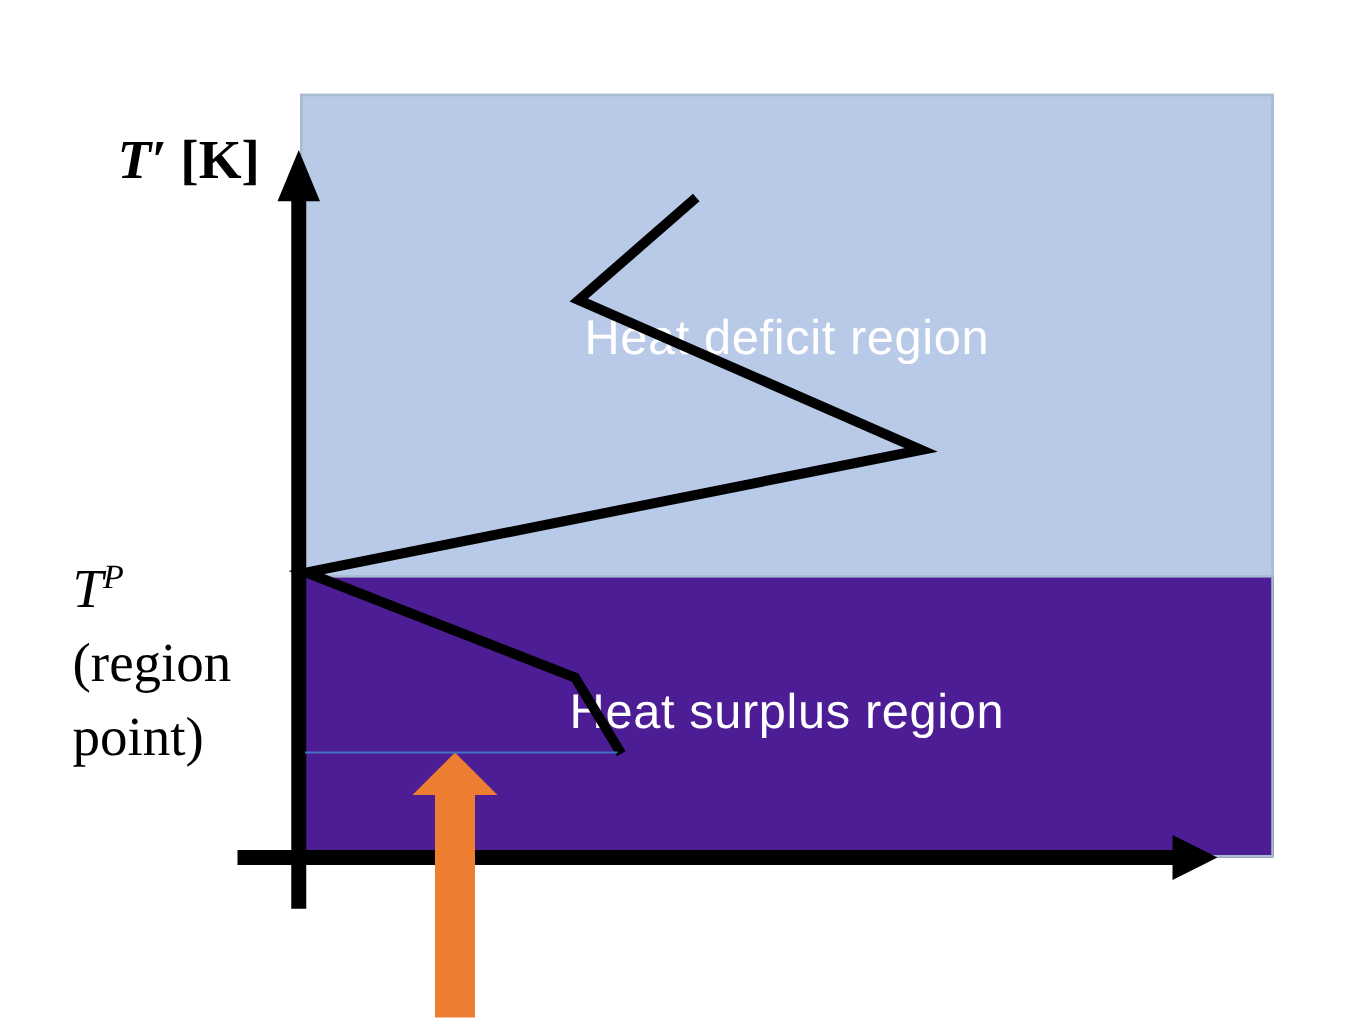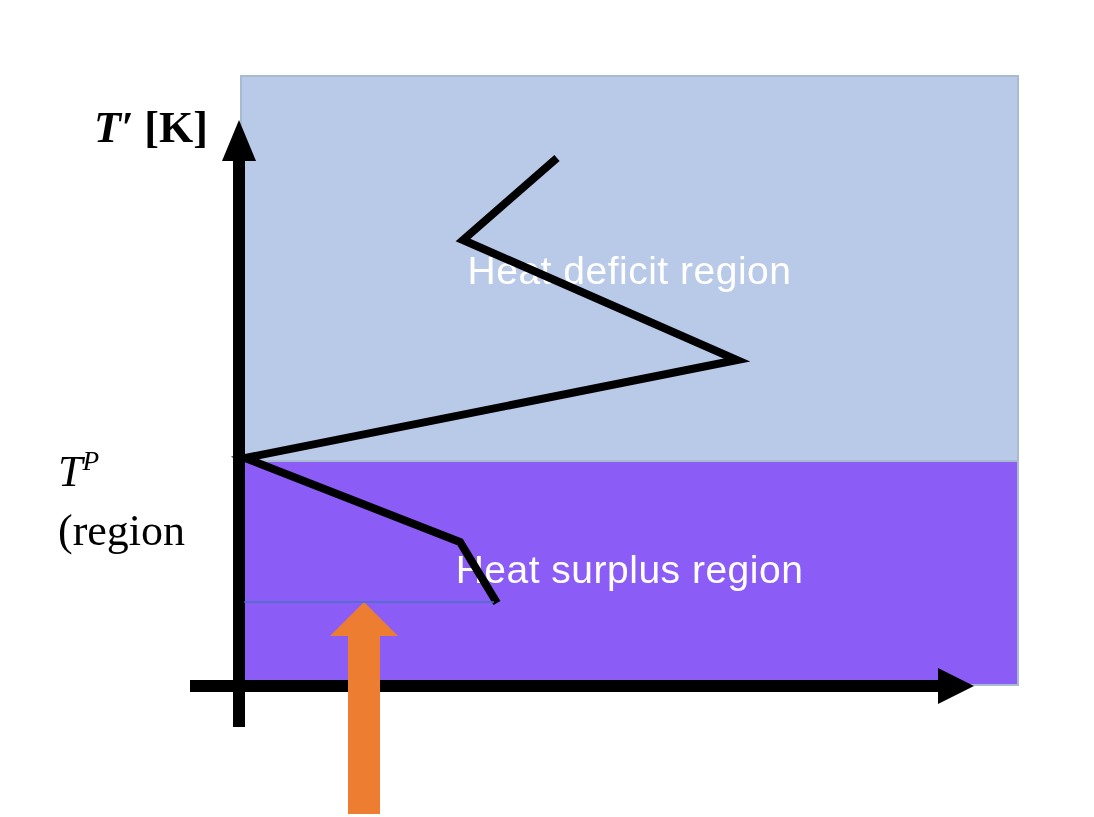--- a/index.html
+++ b/index.html
@@ -57,21 +57,21 @@
 </style>
 </head>
 <body>
 
 <div id="canvas">
 
   <div id="deficit-region" class="region" style="background-color: rgb(185, 201, 232); border-color: rgb(168, 187, 208);">
     <div id="deficit-label" class="region-label" style="color: rgb(255, 255, 255);">Heat deficit region</div>
   </div>
 
-  <div id="surplus-region" class="region" style="background-color: #8b5cf6; border-color: rgb(168, 187, 208);">
+  <div id="surplus-region" class="region" style="background-color: #4c1d95; border-color: rgb(168, 187, 208);">
     <div id="surplus-label" class="region-label" style="color: rgb(255, 255, 255);">Heat surplus region</div>
   </div>
 
   <svg id="overlay" width="1094" height="817" viewBox="0 0 1094 817">
 
     <path fill="none" stroke-width="12" d="M190,686 L944,686" stroke="#000000"></path>
     <polygon points="974,686 938,668 938,704" fill="#000000"></polygon>
 
     <path fill="none" stroke-width="12" d="M239,150 L239,727" stroke="#000000"></path>
     <polygon points="239,120 222,161 256,161" fill="#000000"></polygon>
@@ -83,16 +83,17 @@
     <path fill="none" stroke-width="1.5" d="M244,602 L494,602" stroke="#4472c4"></path>
   </svg>
 
   <div id="y-axis-label" class="axis-label">
     <span class="it">T′</span><span> [K]</span>
   </div>
 
   <div id="pinch-label" class="axis-label">
     <span class="it">T</span><sup class="it">P</sup><br>
     <span>(region</span><br>
+    <span>point)</span>
   </div>
 
 
 </div>
 
 </body></html>

